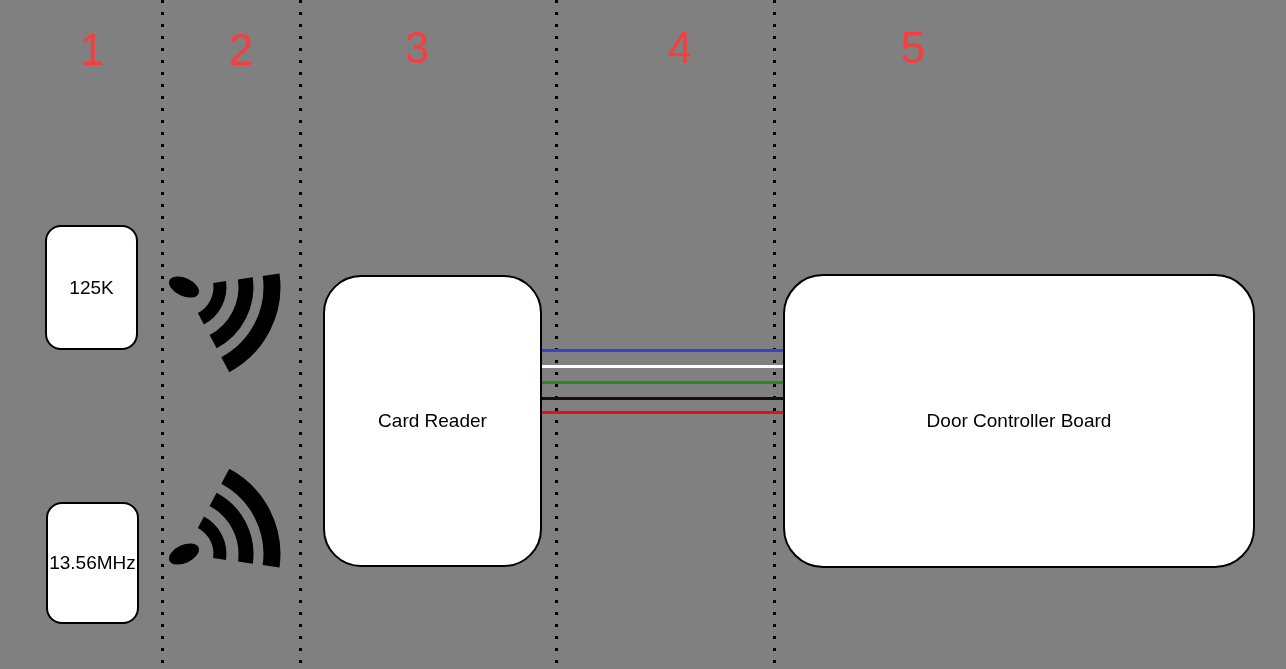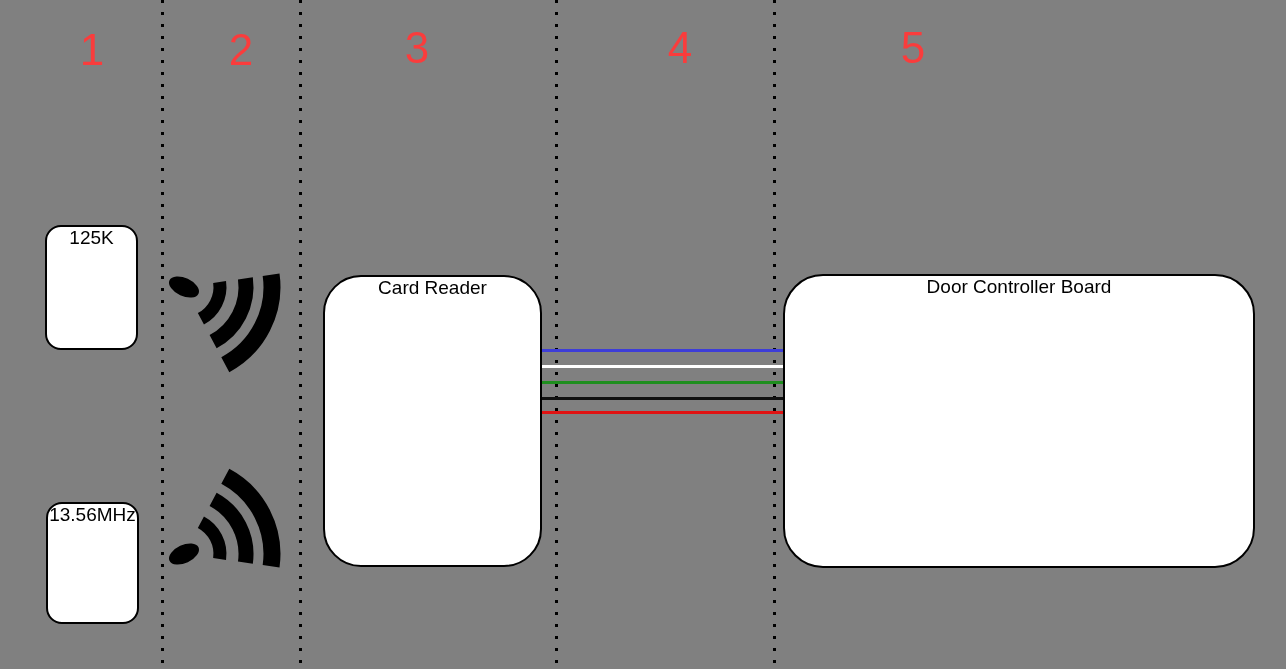--- a/index.html
+++ b/index.html
@@ -32,21 +32,21 @@
     line-height: 1;
     font-weight: 400;
     user-select: none;
   }
   .node {
     position: absolute;
     background: #ffffff;
     border: 2px solid #000000;
     box-sizing: border-box;
     display: flex;
-    align-items: flex-start;
+    align-items: center;
     justify-content: center;
     font-size: 19px;
     color: #000000;
     text-align: center;
   }
   .card {
     border-radius: 16px;
   }
   .big-node {
     border-radius: 40px;

